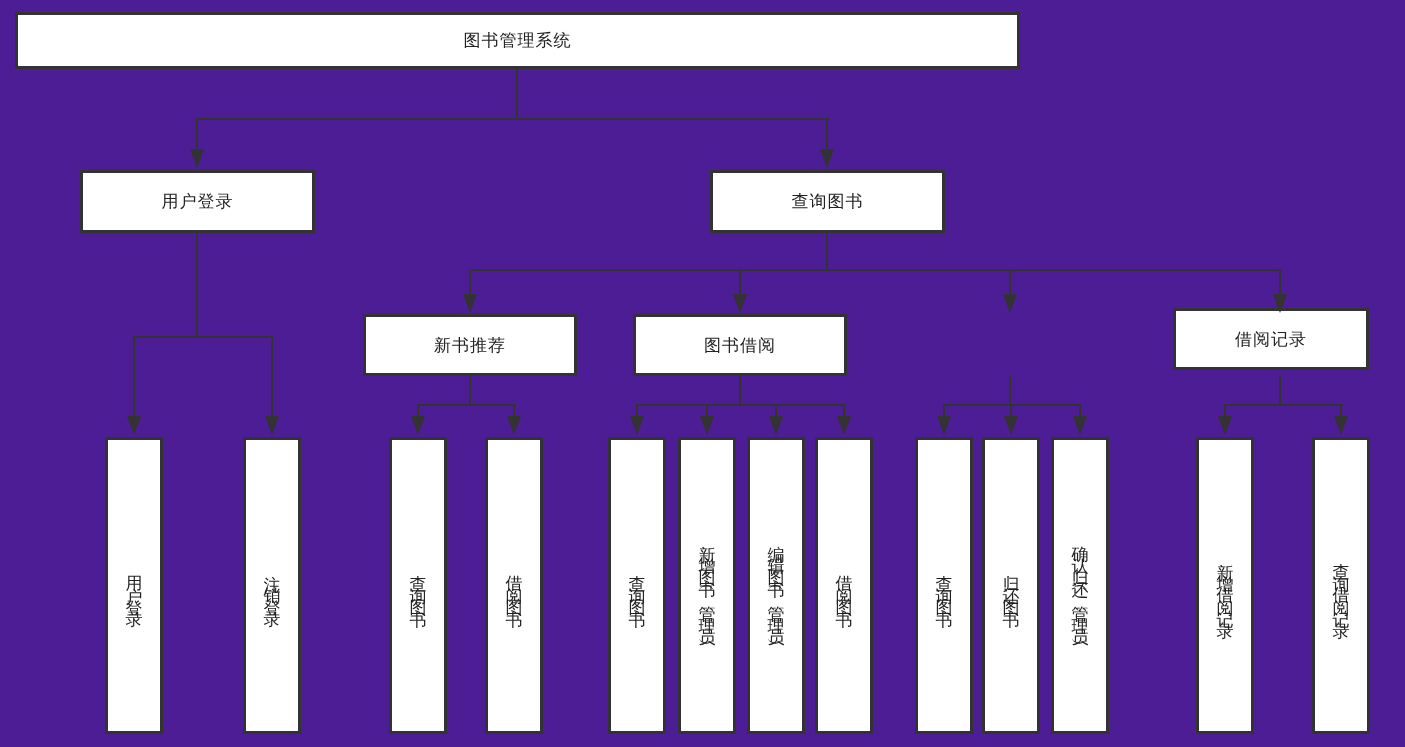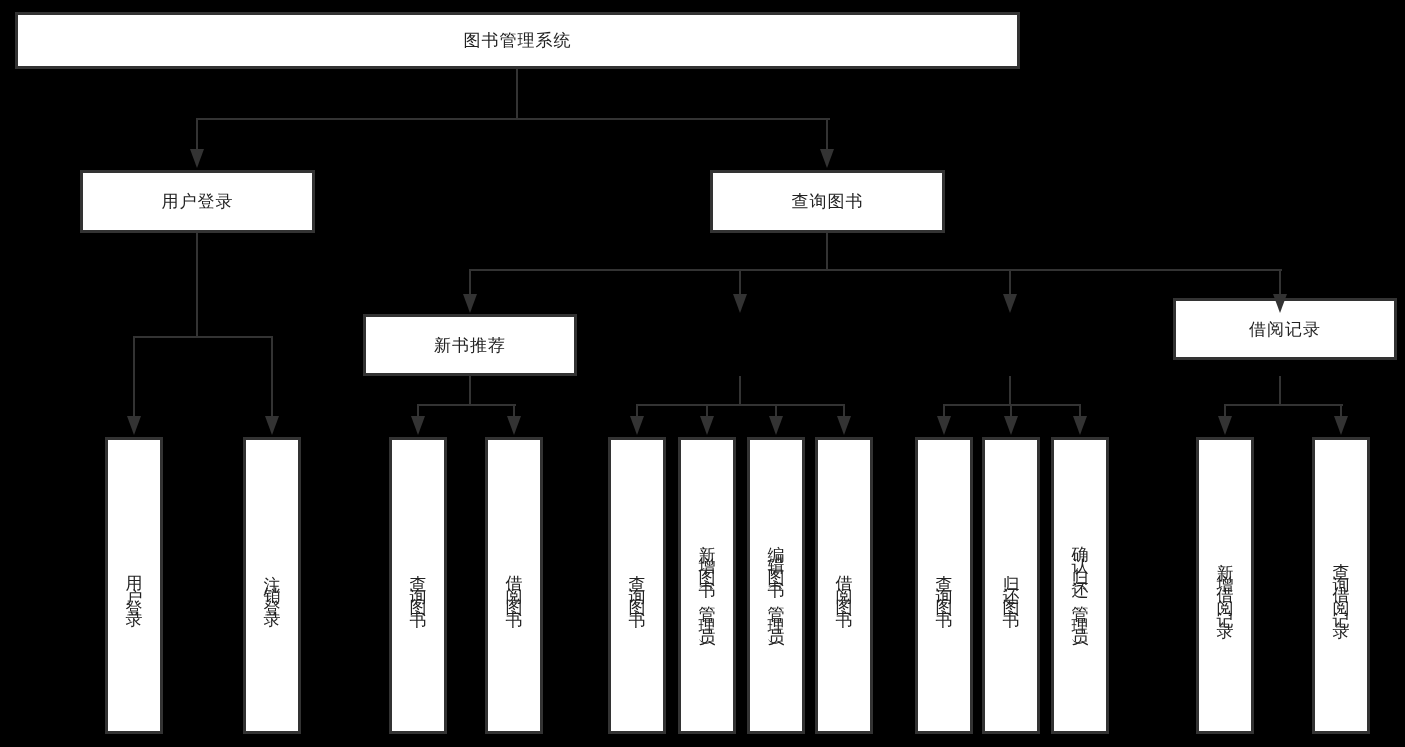--- a/index.html
+++ b/index.html
@@ -1,17 +1,17 @@
 <!DOCTYPE html>
 <html><head>
 <meta charset="utf-8">
 <style>
   html, body { margin:0; padding:0; background:#ffffff; }
   #canvas {
-    position:relative; width:1405px; height:747px; background:#000000;
+    position:relative; width:1405px; height:747px; background:#4c1d95;
     font-family:"Liberation Sans", sans-serif; overflow:hidden;text-decoration:underline;
   }
   .box {
     position:absolute; box-sizing:border-box;
     border:3px solid #333333; background:#ffffff;
     display:flex; align-items:center; justify-content:center;
     color:#222222;
   }
   .h { font-size:17px; letter-spacing:1px; }
   .v {
@@ -33,21 +33,22 @@
 <body>
 
 <div id="canvas">
 
   <div class="box h" style="left:15px; top:12px; width:1005px; height:57px">图书管理系统</div>
 
   <div class="box h" style="left:80px; top:170px; width:235px; height:63px">用户登录</div>
   <div class="box h" style="left:710px; top:170px; width:235px; height:63px">查询图书</div>
 
   <div class="box h" style="left:363px; top:314px; width:214px; height:62px">新书推荐</div>
-  <div class="box h" style="left:1173px; top:298px; width:224px; height:62px">借阅记录</div>
+  <div class="box h" style="left:633px; top:314px; width:214px; height:62px">图书借阅</div>
+  <div class="box h" style="left:1173px; top:308px; width:196px; height:62px">借阅记录</div>
 
   <div class="box v" style="left:105px; top:437px; width:58px; height:297px">用户登录</div>
   <div class="box v" style="left:243px; top:437px; width:58px; height:297px">注销登录</div>
 
   <div class="box v" style="left:389px; top:437px; width:58px; height:297px">查询图书</div>
   <div class="box v" style="left:485px; top:437px; width:58px; height:297px">借阅图书</div>
 
   <div class="box v" style="left:608px; top:437px; width:58px; height:297px">查询图书</div>
   <div class="box v" style="left:678px; top:437px; width:58px; height:297px">新增图书（管理员）</div>
   <div class="box v" style="left:747px; top:437px; width:58px; height:297px">编辑图书（管理员）</div>

